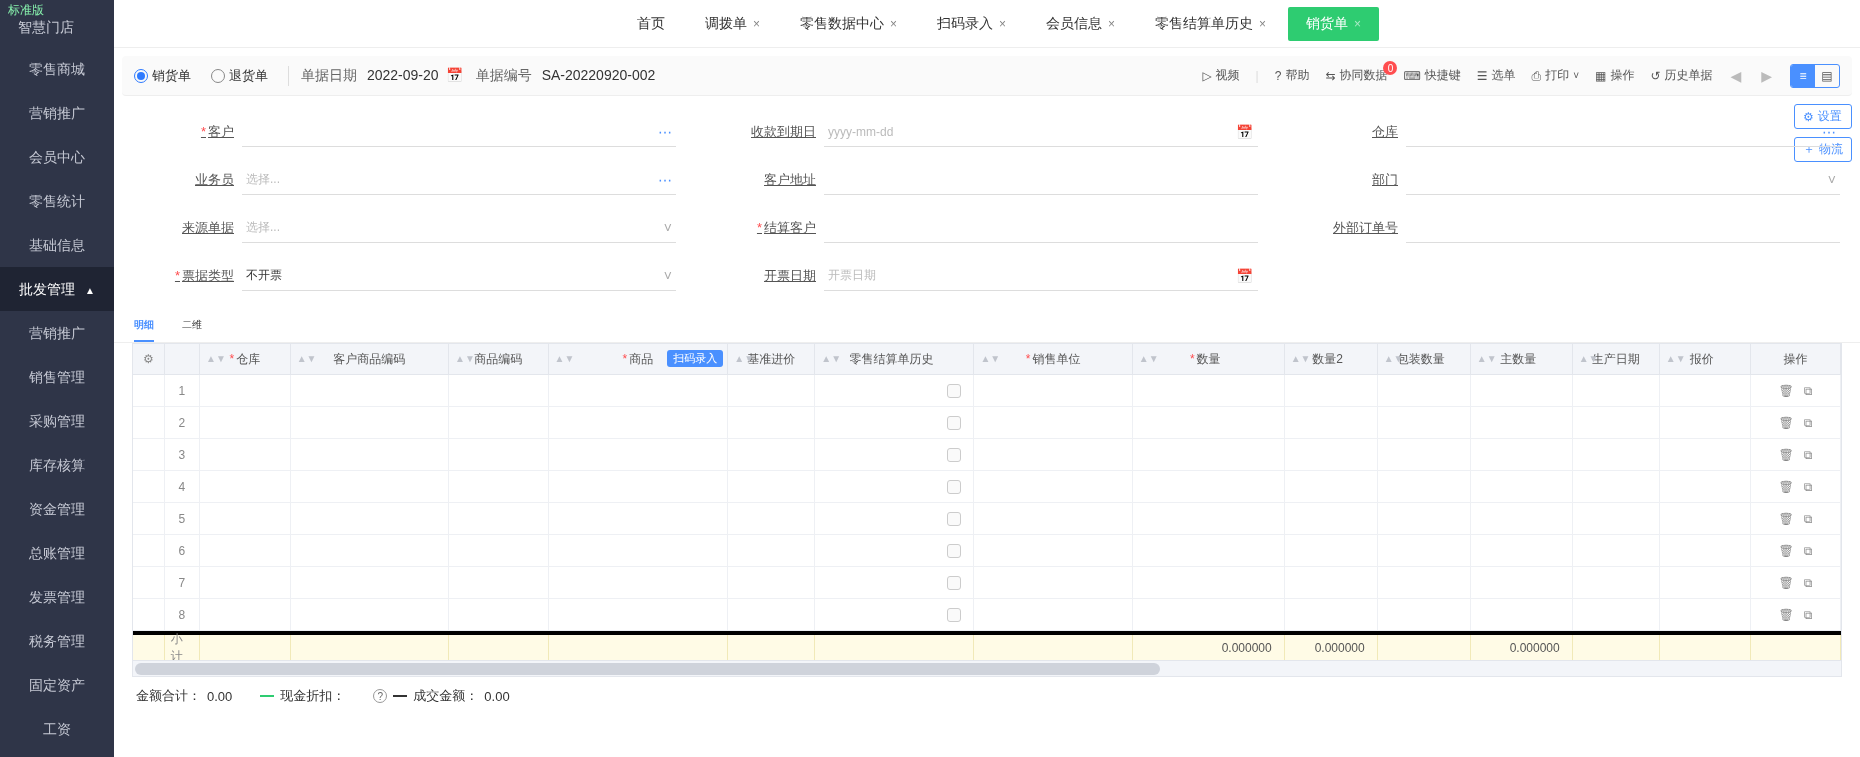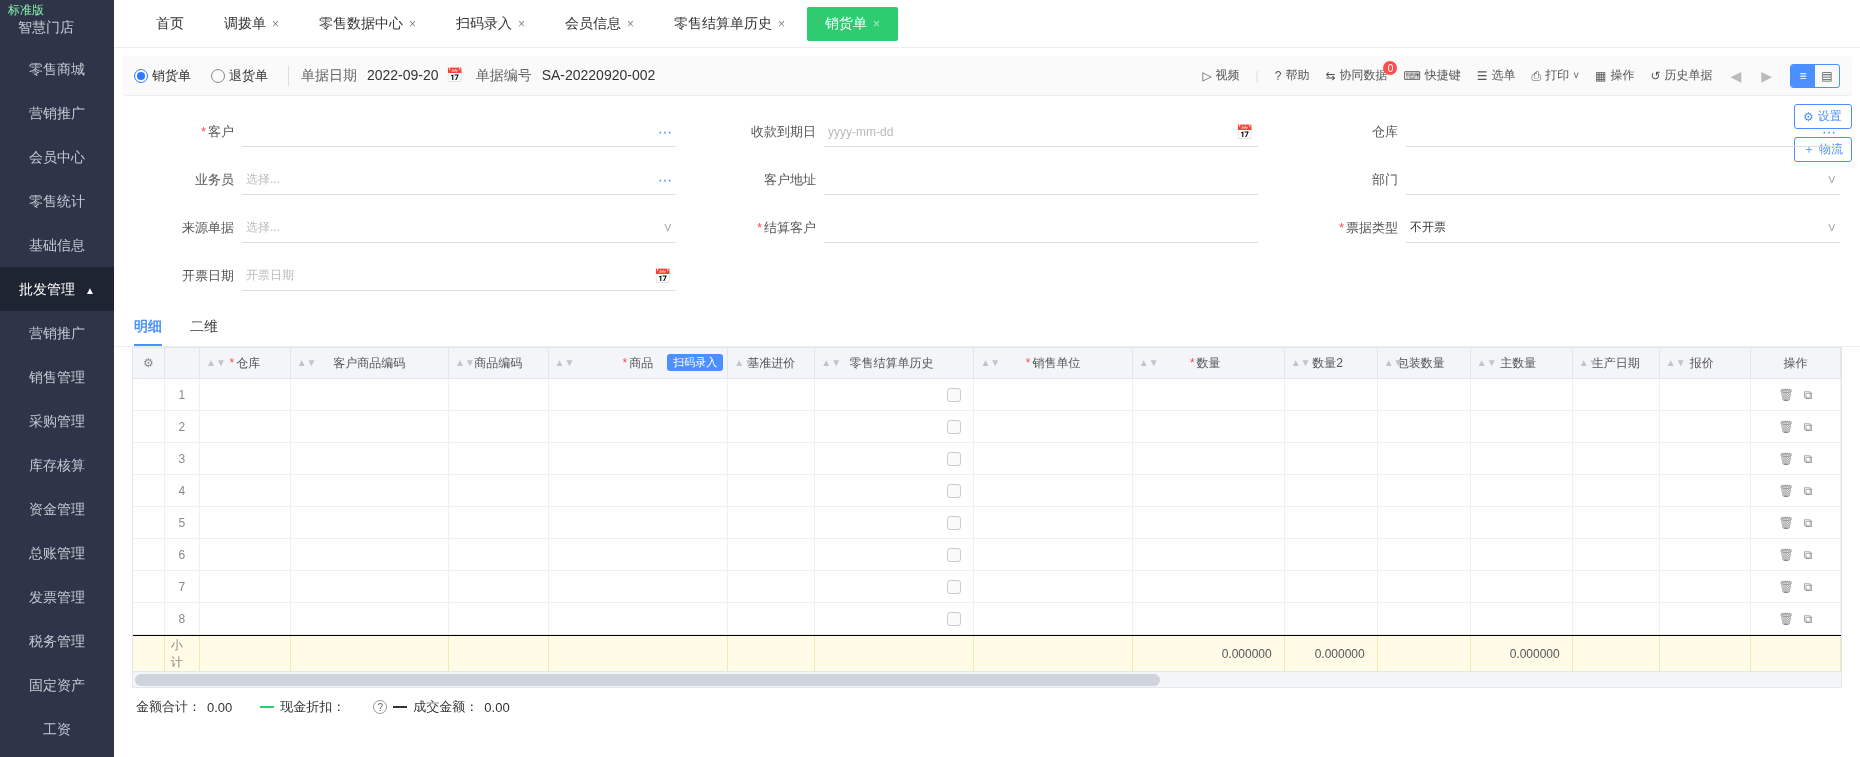--- a/index.html
+++ b/index.html
@@ -8,21 +8,21 @@
   
   .sidebar { position: absolute; left: 0; top: 0; width: 114px; height: 757px; background: #2f3548; color: #c6c9d4; }
   .sidebar .brand { font-size: 12px; padding: 2px 2px 0 8px; color: #86efac; }
   .sidebar .brand-sub { font-size: 14px; padding: 0 8px 10px 18px; }
   .sidebar .sb-item { height: 44px; line-height: 44px; text-align: center; font-size: 14px; cursor: pointer; color: #c6c9d4; }
   .sidebar .sb-item.selected { background: #1f2433; color: #fff; }
   .sidebar .sb-item .caret { font-size: 10px; margin-left: 6px; }
 
   
   .content { position: absolute; left: 114px; top: 0; right: 0; bottom: 0; }
-  .tabbar { height: 48px; border-bottom: 1px solid #eee; display: flex; align-items: center; padding-left: 24px; gap: 4px; }
+  .tabbar { height: 48px; border-bottom: 1px solid #eee; display: flex; align-items: center; padding-left: 24px; gap: 4px; justify-content: center; }
   .tab { padding: 8px 18px; font-size: 14px; color: #333; border-radius: 2px; display: inline-flex; align-items: center; gap: 6px; cursor: pointer; }
   .tab.active { background: #2ecc71; color: #fff; }
   .tab .close { font-size: 12px; opacity: .6; }
 
   
   .doc-toolbar { height: 40px; display: flex; align-items: center; padding: 0 12px; gap: 12px; border-bottom: 1px solid #eee; background: #fafafa; margin: 8px; border-radius: 4px; }
   .radio { display: inline-flex; align-items: center; gap: 4px; font-size: 13px; margin-right: 8px; }
   .radio .dot { width: 14px; height: 14px; border-radius: 50%; border: 1px solid #888; display: inline-flex; align-items: center; justify-content: center; }
   .radio.on .dot { border-color: #2f7bff; }
   .radio.on .dot::after { content: ""; width: 8px; height: 8px; border-radius: 50%; background: #2f7bff; }
@@ -33,32 +33,32 @@
   .toolbar-row-right .view-switch { display: inline-flex; border: 1px solid #4a90ff; border-radius: 3px; overflow: hidden; }
   .toolbar-row-right .view-switch span { width: 24px; height: 22px; display: flex; align-items: center; justify-content: center; font-size: 12px; }
   .toolbar-row-right .view-switch .on { background: #4a90ff; color: #fff; }
   .doc-date { font-size: 14px; color: #333; }
   .doc-date .lbl { color: #666; margin-right: 6px; }
   .cal-ico { color: #4a90ff; }
 
   
   .form-area { padding: 8px 20px 4px 20px; display: grid; grid-template-columns: 1fr 1fr 1fr; gap: 8px 40px; position: relative; }
   .form-item { display: flex; align-items: center; gap: 8px; height: 40px; }
-  .form-item .flabel { width: 100px; text-align: right; color: #555; font-size: 13px; }
+  .form-item .flabel { width: 100px; text-align: right; color: #555; font-size: 13px; text-decoration: underline; }
   .form-item .flabel .req { color: #ff4d4f; margin-right: 2px; }
   .form-item .fctrl { flex: 1; border-bottom: 1px solid #ddd; height: 30px; display: flex; align-items: center; padding: 0 4px; color: #333; position: relative; }
   .form-item .fctrl .ph { color: #bbb; }
   .form-item .fctrl .tail { margin-left: auto; color: #4a90ff; font-size: 14px; }
   .form-item .fctrl .tail.gray { color: #aaa; }
   .side-actions { position: absolute; right: 8px; top: 0; display: flex; flex-direction: column; gap: 8px; }
   .side-actions .sa { border: 1px solid #4a90ff; color: #4a90ff; border-radius: 3px; padding: 3px 8px; font-size: 12px; display: inline-flex; align-items: center; gap: 4px; white-space: nowrap; }
 
   
   .detail-tabs { padding: 10px 20px 0 20px; display: flex; gap: 28px; border-bottom: 1px solid #eee; }
-  .detail-tabs .dtab { padding: 8px 0; font-size: 14px; color: #333; cursor: pointer; }
+  .detail-tabs .dtab { padding: 8px 0; font-size: 10px; color: #333; cursor: pointer; }
   .detail-tabs .dtab.active { color: #4a90ff; border-bottom: 2px solid #4a90ff; font-weight: 600; }
 
   .grid-wrap { margin: 0 18px; border: 1px solid #e3e6ec; border-top: none; position: relative; }
   .grid-head { display: flex; background: #f3f5f9; border-top: 1px solid #e3e6ec; border-bottom: 1px solid #e3e6ec; font-size: 12px; color: #555; height: 32px; align-items: stretch; }
   .cell { border-right: 1px solid #e3e6ec; display: flex; align-items: center; padding: 0 6px; position: relative; }
   .grid-head .cell { justify-content: center; }
   .w-gear { width: 34px; justify-content: center; color: #888; }
   .w-idx { width: 38px; justify-content: center; color: #888; }
   .w-wh  { width: 100px; }
   .w-ccode{ width: 176px; }
@@ -77,21 +77,21 @@
   .grid-head .sortico { position: absolute; left: 6px; color: #c0c4cc; font-size: 10px; line-height: 8px; display: flex; flex-direction: column; }
   .grid-head .req { color: #ff4d4f; margin-right: 2px; }
   .scan-badge { position: absolute; right: 4px; top: 6px; background: #4a90ff; color: #fff; font-size: 11px; border-radius: 3px; padding: 1px 6px; }
 
   .grid-body .row { display: flex; height: 32px; border-bottom: 1px solid #eef0f4; font-size: 12px; color: #666; }
   .grid-body .row .cell { border-right: 1px solid #eef0f4; }
   .chk { width: 14px; height: 14px; border: 1px solid #ccc; border-radius: 3px; background: #fafafa; }
   .grid-body .ops-cell { display: flex; gap: 10px; justify-content: center; color: #888; }
   .grid-body .ops-cell span { cursor: pointer; }
 
-  .grid-foot { display: flex; height: 36px; background: #fffbe6; border-top: 1px solid #000000; font-size: 12px; color: #555; }
+  .grid-foot { display: flex; height: 29px; background: #fffbe6; border-top: 4px solid #000000; font-size: 12px; color: #555; }
   .grid-foot .cell { border-right: 1px solid #f1e9b8; }
   .grid-scroll { height: 16px; background: #f3f5f9; border-top: 1px solid #e3e6ec; position: relative; }
   .grid-scroll .thumb { position: absolute; left: 2px; top: 2px; height: 12px; width: 60%; background: #cfd3db; border-radius: 6px; }
 
   
   .bottom-bar { padding: 10px 22px; display: flex; align-items: center; gap: 28px; font-size: 13px; color: #333; }
   .bottom-bar .seg { display: inline-flex; align-items: center; gap: 6px; }
   .bottom-bar .seg .dash { width: 14px; height: 2px; background: #2ecc71; display: inline-block; }
   .bottom-bar .seg .q { width: 14px; height: 14px; border: 1px solid #999; border-radius: 50%; display: inline-flex; align-items: center; justify-content: center; font-size: 10px; color: #666; }
 
@@ -276,20 +276,24 @@
           <span class="ph">选择...</span>
           <span class="tail gray">˅</span>
         </div>
     </div>
     <div class="form-item">
       <div class="flabel"><span class="req">*</span><span>结算客户</span></div>
       <div class="fctrl"></div>
     </div>
 
     <div class="form-item">
+      <div class="flabel"><span>外部订单号</span></div>
+      <div class="fctrl"></div>
+    </div>
+    <div class="form-item">
       <div class="flabel"><span class="req">*</span><span>票据类型</span></div>
       <div class="fctrl">
           <span>不开票</span>
           <span class="tail gray">˅</span>
         </div>
     </div>
     <div class="form-item">
       <div class="flabel"><span>开票日期</span></div>
       <div class="fctrl">
           <span class="ph">开票日期</span>

